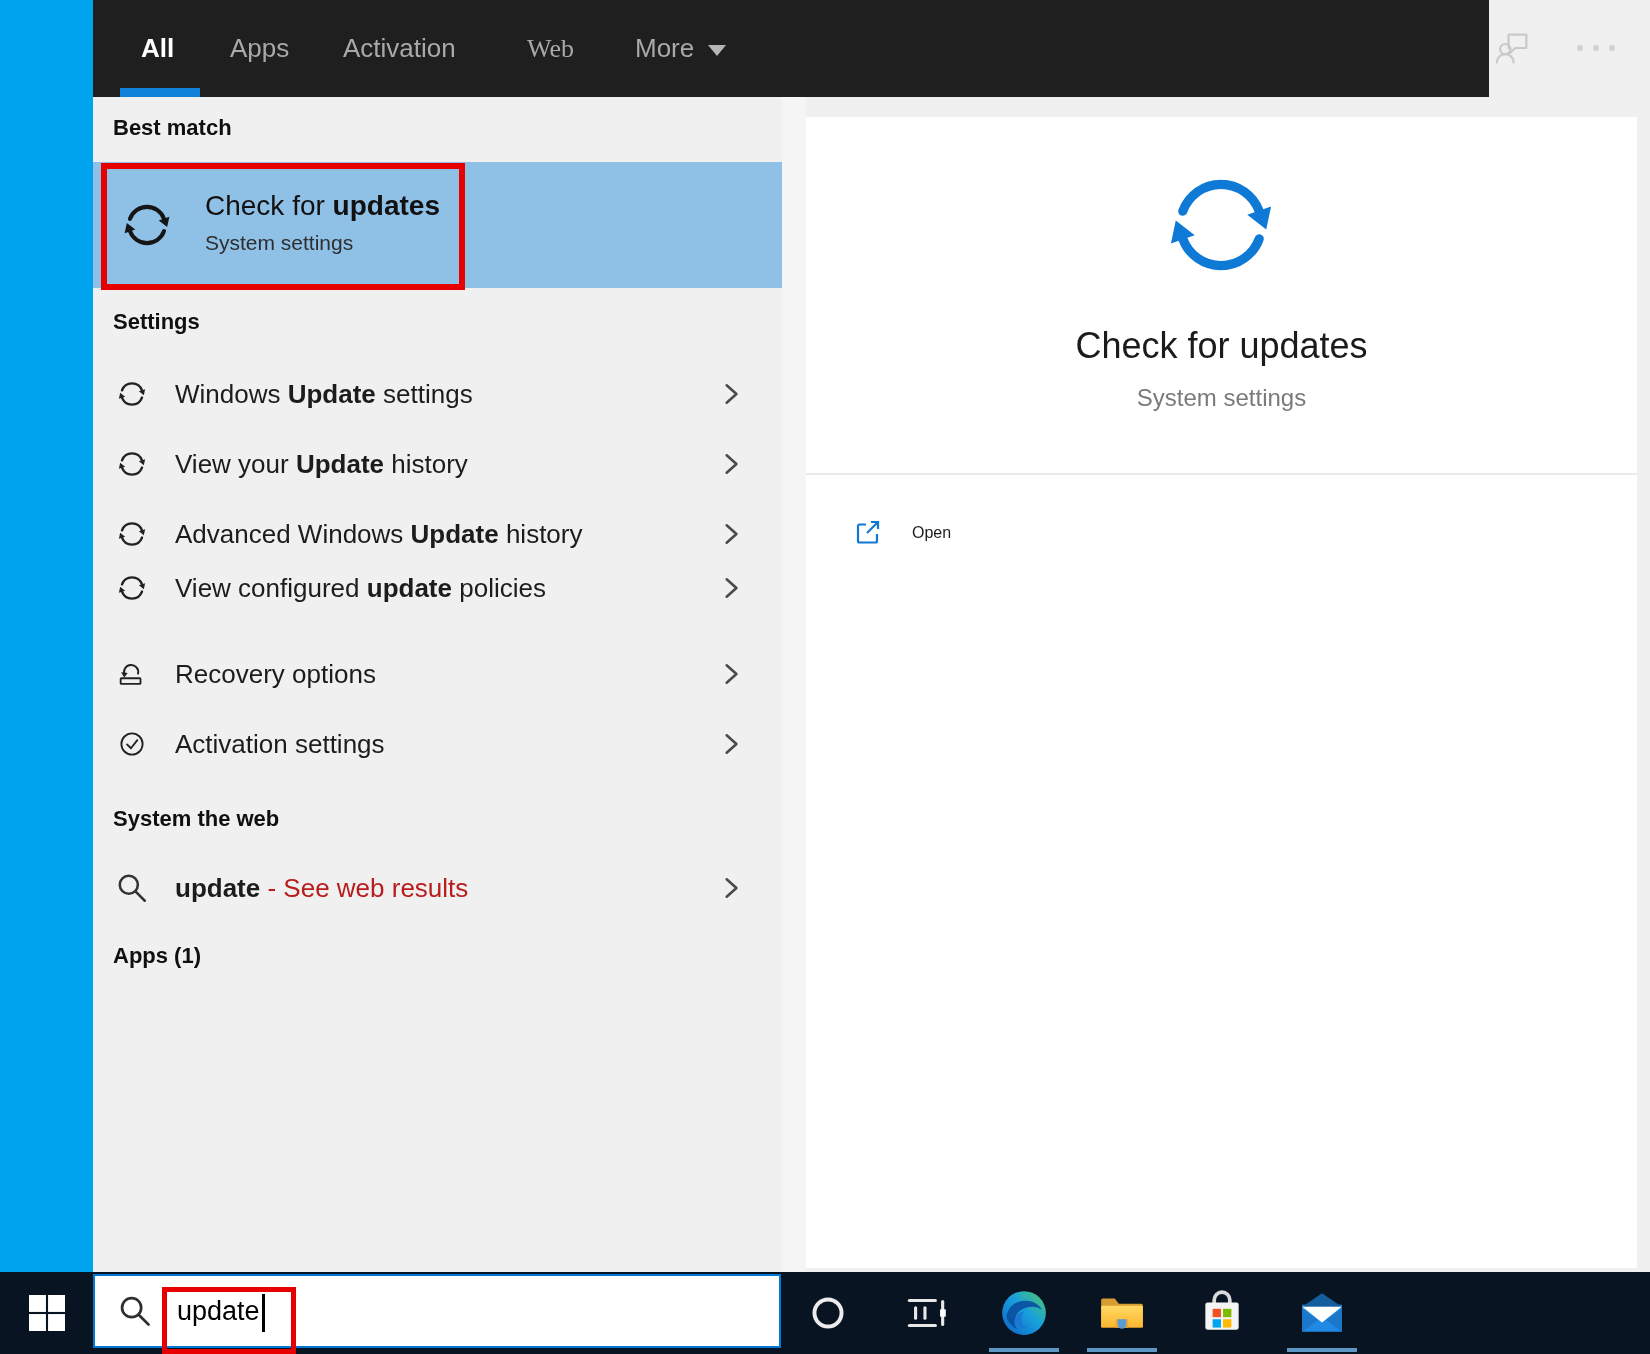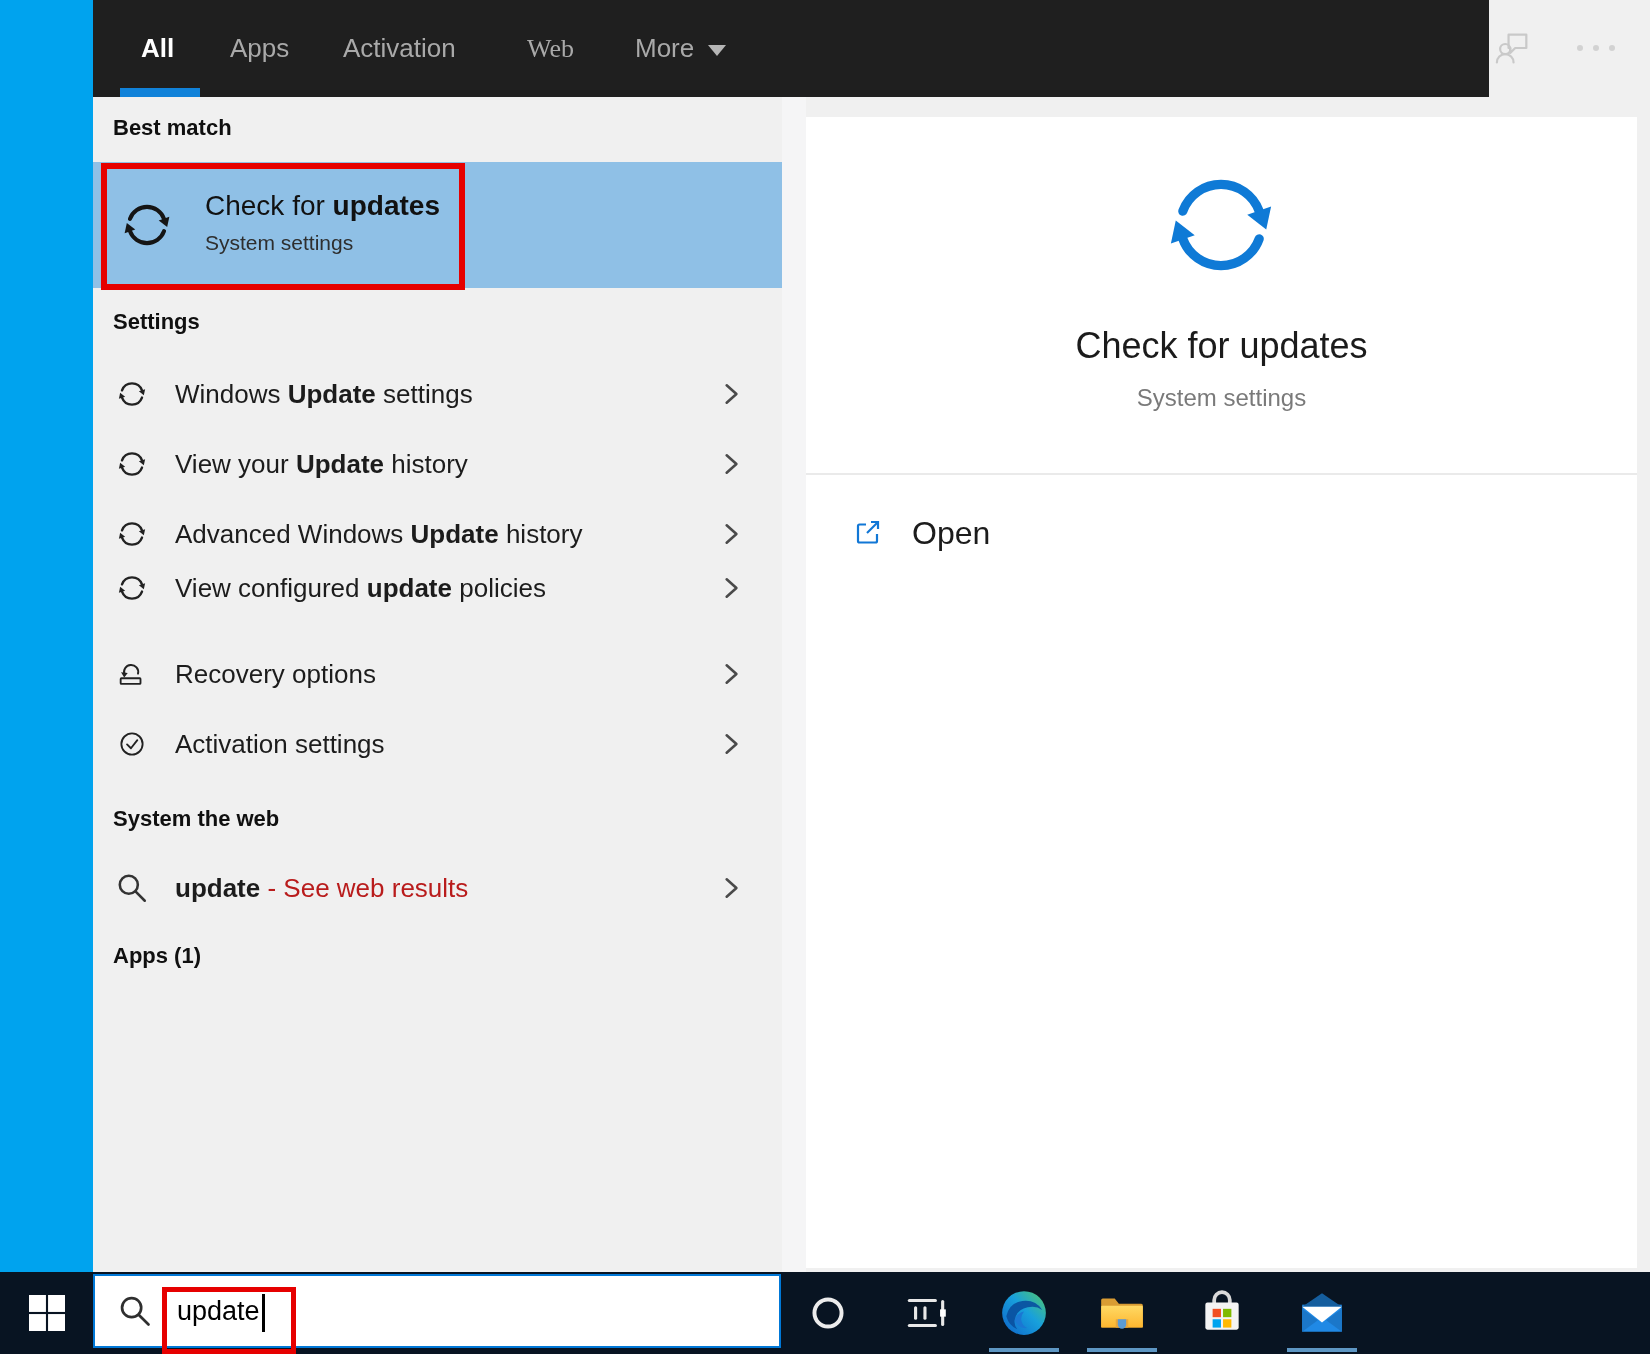--- a/index.html
+++ b/index.html
@@ -45,21 +45,21 @@
   #right-area{left:806px;top:97px;width:844px;height:1175px;background:#f0f0f0;}
   #preview-card{left:0;top:20px;width:831px;height:1151px;background:#fff;}
   #preview-icon{position:absolute;left:350px;top:43px;}
   #preview-title{position:absolute;left:0;top:205px;width:100%;text-align:center;
         font-size:36px;color:#1b1b1b;line-height:48px;}
   #preview-sub{position:absolute;left:0;top:265px;width:100%;text-align:center;
         font-size:24px;color:#7a7a7a;line-height:32px;}
   #preview-divider{position:absolute;left:0;top:356px;width:100%;height:2px;background:#eaeaea;}
   #open-row{position:absolute;left:0;top:388px;width:100%;height:56px;}
   #open-icon{position:absolute;left:47px;top:14px;}
-  #open-label{position:absolute;left:106px;top:0;height:56px;line-height:56px;font-size:32px;color:#1c1c1c;text-align:center;}
+  #open-label{position:absolute;left:106px;top:0;height:56px;line-height:56px;font-size:16px;color:#1c1c1c;text-align:center;}
 
   
   #taskbar{left:0;top:1272px;width:1650px;height:82px;background:#081422;}
   #start-button{position:absolute;left:0;top:0;width:93px;height:82px;display:flex;
         align-items:center;justify-content:center;}
   #search-box{position:absolute;left:93px;top:2px;width:688px;height:74px;background:#fff;
         border:2px solid #0078d7;box-sizing:border-box;}
   #search-mag{position:absolute;left:22px;top:17px;}
   #search-text{position:absolute;left:82px;top:0;height:70px;line-height:70px;font-size:27px;color:#000;}
   #text-cursor{display:inline-block;width:3px;height:38px;background:#000;vertical-align:middle;margin-left:2px;}

